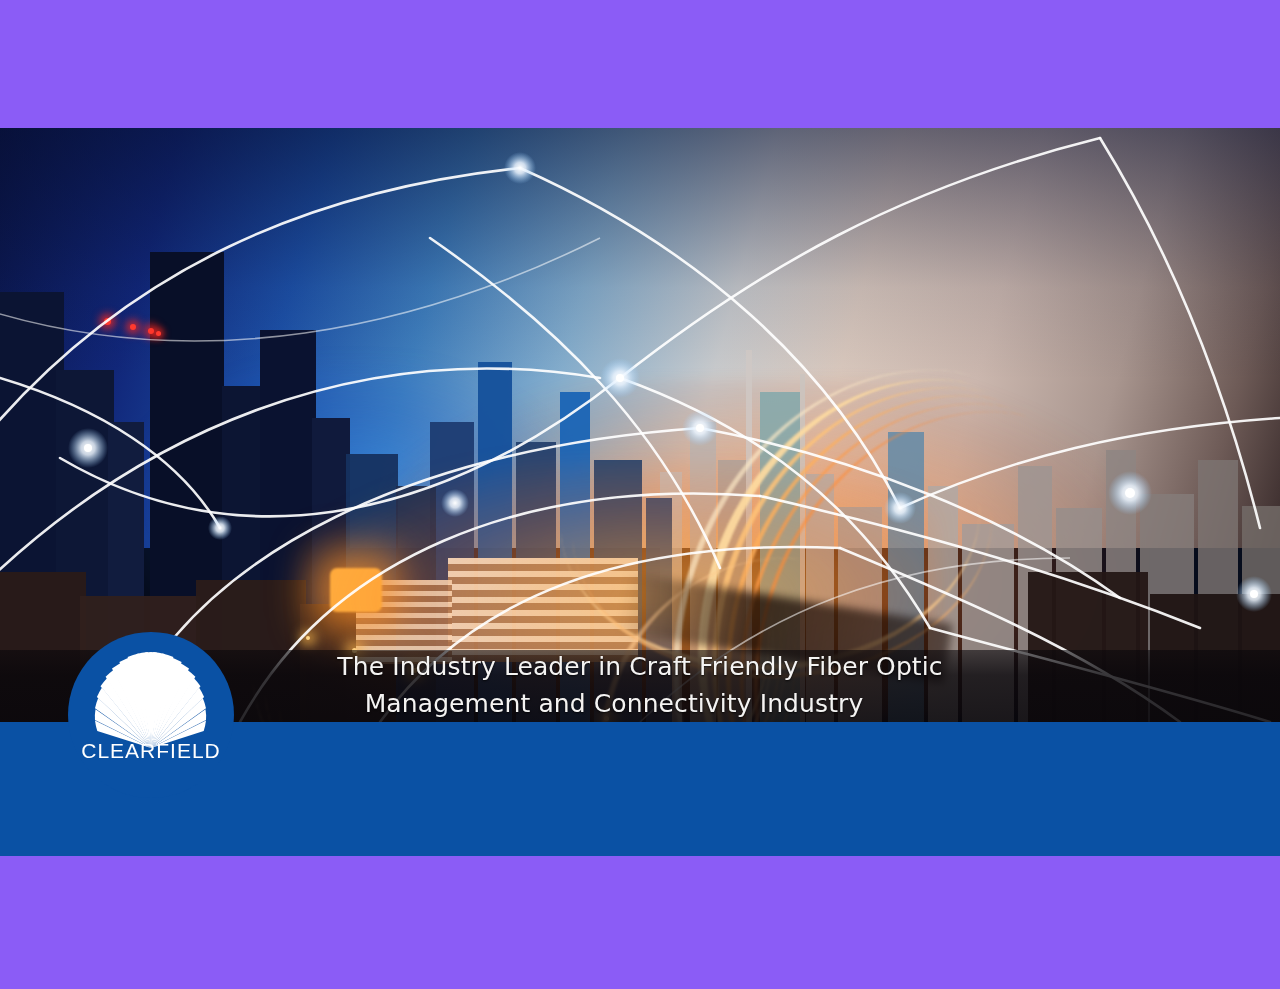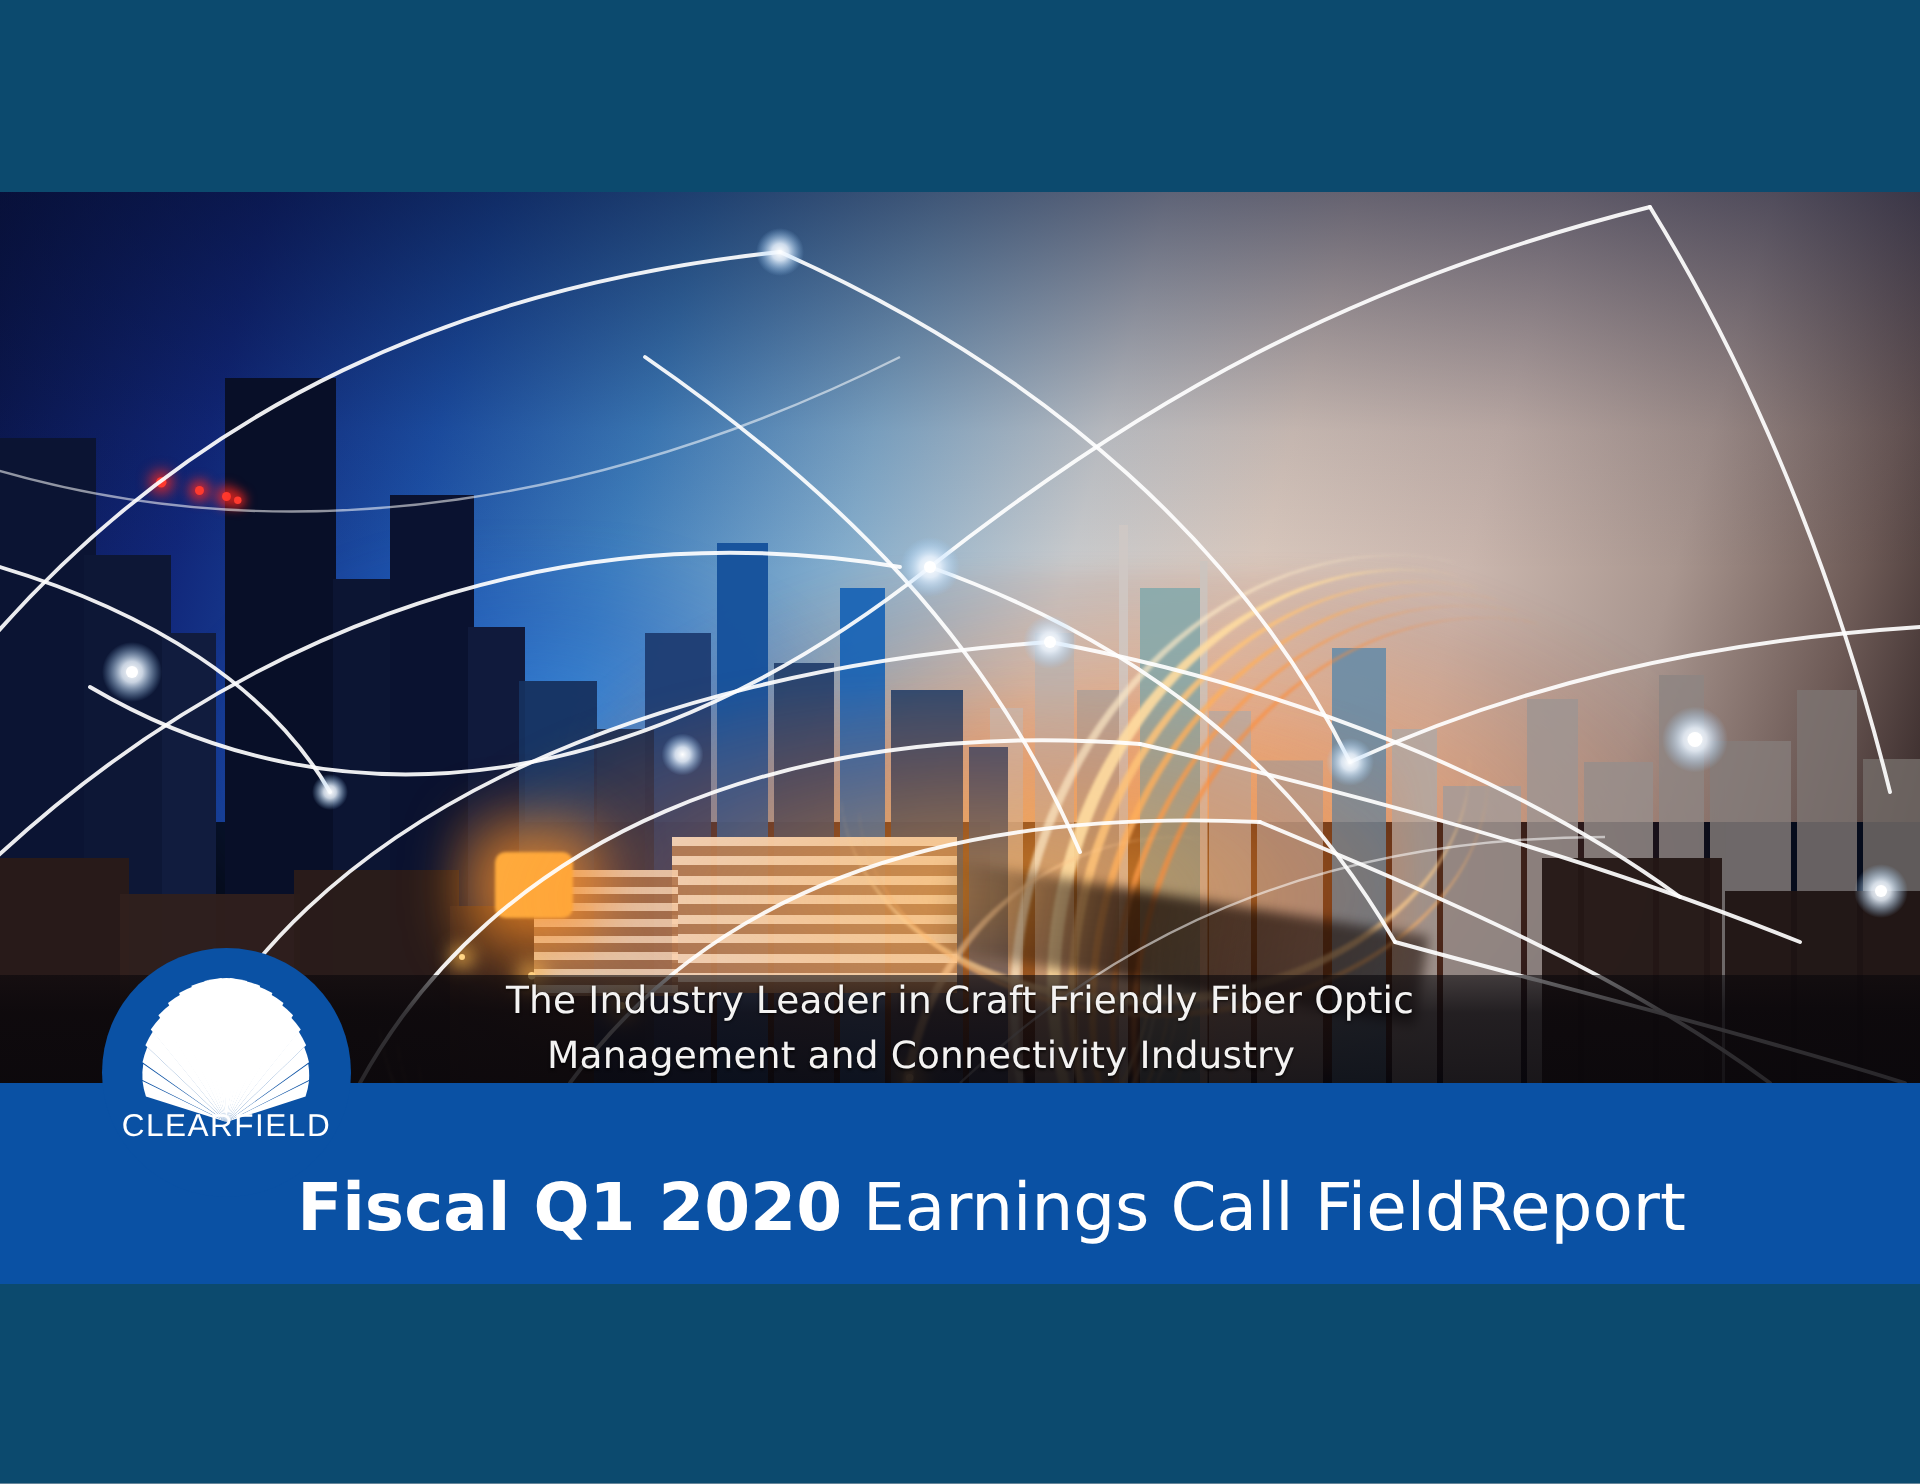--- a/index.html
+++ b/index.html
@@ -13,21 +13,21 @@
     font-family: "Liberation Sans", sans-serif;
     overflow: hidden;
   }
 
   .slide {
     position: absolute;
     left: 0;
     top: 0;
     width: 1280px;
     height: 989px;
-    background: #0c4a6e;
+    background: #8b5cf6;
   }
 
   
   .hero {
     position: absolute;
     left: 0;
     top: 128px;
     width: 1280px;
     height: 594px;
     overflow: hidden;
@@ -413,23 +413,20 @@
 
   <div class="tagline">
     <span class="tl-inner">
       <span class="tagline-line-1">The Industry Leader in Craft Friendly Fiber Optic</span>
       <span class="tagline-line-2">Management and Connectivity Industry</span>
     </span>
   </div>
 
   <div class="bluebar"></div>
 
-  <div class="deck-title">
-    <span class="strong">Fiscal Q1 2020</span><span class="light"> Earnings Call FieldReport</span>
-  </div>
 
   <div class="logo">
     <div class="logo-disc"></div>
     <svg class="logo-fan" viewBox="0 0 118 104">
 
       <g fill="#ffffff">
         <path d="M59,104 L53.2,8.6 Q59,7.4 64.8,8.6 Z"></path>
         <path d="M59,104 L44.3,10.0 Q50.0,8.6 55.8,8.0 Z"></path>
         <path d="M59,104 L72.7,10.0 Q67.0,8.6 61.2,8.0 Z"></path>
         <path d="M59,104 L35.6,13.1 Q41.0,11.0 46.7,9.6 Z"></path>

